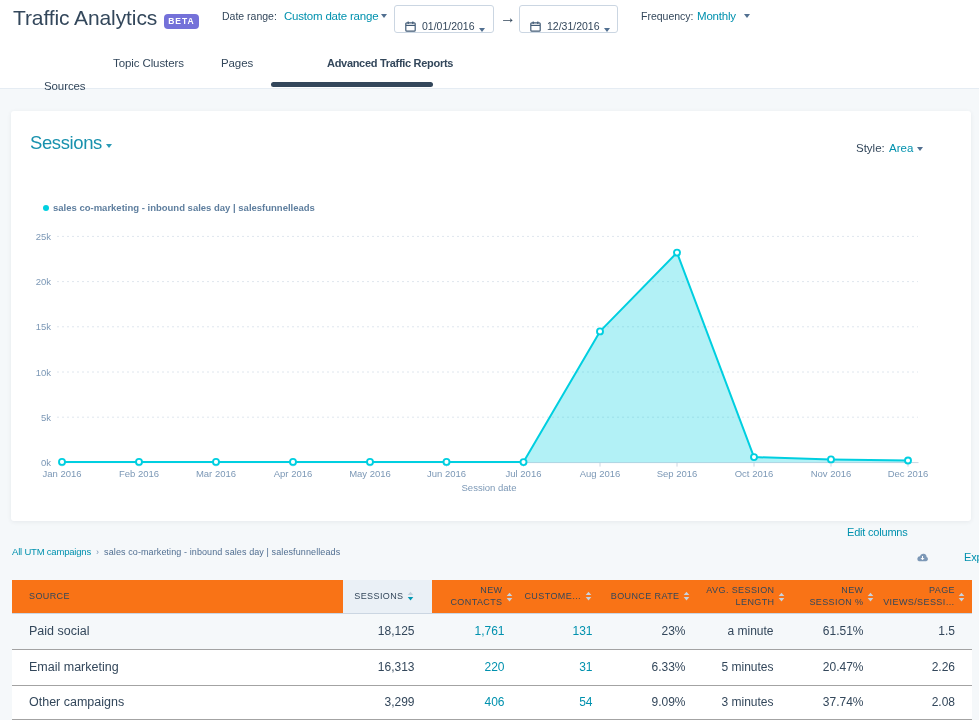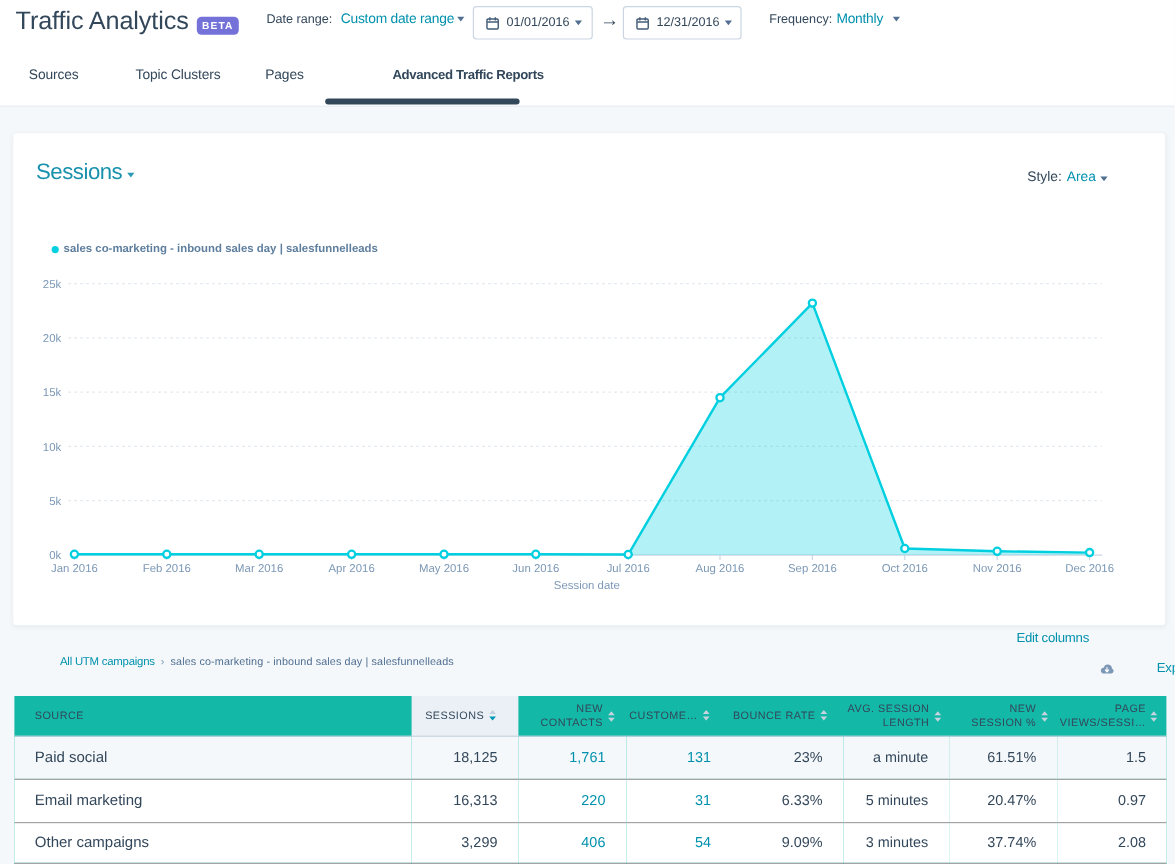--- a/index.html
+++ b/index.html
@@ -8,21 +8,21 @@
 .abs { position:absolute; }
 .caret { display:inline-block; width:0; height:0; border-left:3.5px solid transparent; border-right:3.5px solid transparent; border-top:4px solid #516f90; vertical-align:middle; }
 .caret.t { border-top-color:#2b9ab5; }
 
 
 #topbar { position:absolute; left:0; top:0; width:979px; height:89px; background:#fff; border-bottom:1px solid #e5ecf3; }
 #title { position:absolute; left:13px; top:6px; font-size:21px; color:#33475b; letter-spacing:-0.1px; }
 #beta { position:absolute; left:164px; top:14px; width:35px; height:15px; background:#7471d9; border-radius:4px; color:#fff; font-size:8.5px; font-weight:bold; letter-spacing:1px; text-align:center; line-height:15px; }
 .ctl-lbl { position:absolute; font-size:10.5px; color:#33475b; font-weight:500; letter-spacing:0; }
 .ctl-link { position:absolute; font-size:11.5px; color:#0091ae; letter-spacing:-0.2px; }
-.datebox { position:absolute; top:5px; height:28px; background:#fff; border:1px solid #cbd6e2; border-radius:3px; display:flex; align-items:center; font-size:10.5px; color:#33475b; }
+.datebox { position:absolute; top:5px; height:28px; background:#fff; border:1px solid #cbd6e2; border-radius:3px; display:flex; align-items:flex-end; font-size:10.5px; color:#33475b; }
 .datebox svg { margin:0 6px 0 10px; }
 .datebox .caret { margin-left:4px; }
 #arrow { position:absolute; left:500px; top:9px; font-size:16px; color:#33475b; }
 
 
 .tab { position:absolute; top:57px; font-size:11.5px; color:#33475b; letter-spacing:-0.1px; }
 .tab.active { font-weight:bold; font-size:11px; letter-spacing:-0.3px;margin-left:36px; }
 #tabline { position:absolute; left:271px; top:82px; width:162px; height:4.5px; background:#33475b; border-radius:2.5px; }
 
 
@@ -32,28 +32,28 @@
 #style-lbl { position:absolute; left:856px; top:142px; font-size:11.5px; color:#33475b; }
 #style-area { position:absolute; left:889px; top:142px; font-size:11.5px; color:#0091ae; font-weight:500; }
 #style-caret { position:absolute; left:916.5px; top:147px; }
 
 
 #legend-dot { position:absolute; left:43px; top:204.5px; width:6px; height:6px; border-radius:3px; background:#00d0e0; }
 #legend-txt { position:absolute; left:53px; top:202px; font-size:9.5px; font-weight:bold; color:#5e7e9e; }
 
 
 #crumb { position:absolute; left:12px; top:546px; font-size:9px; color:#506e91; letter-spacing:0.1px; }
-#crumb .bc-link { color:#0091ae; font-weight:500; font-size:9.5px; letter-spacing:-0.2px;margin-left:38px; }
+#crumb .bc-link { color:#0091ae; font-weight:500; font-size:9.5px; letter-spacing:-0.2px; }
 #crumb .sep { color:#7c98b6; margin:0 5px; font-size:9px; }
 #editcols { position:absolute; left:847px; top:526px; font-size:11px; color:#0091ae; font-weight:500; letter-spacing:-0.2px; }
 #exportlnk { position:absolute; left:931px; top:551px; font-size:11px; color:#0091ae; font-weight:500; letter-spacing:-0.2px;padding-left:33px; }
 #cloudicon { position:absolute; left:916px; top:553px; }
 
 
-#tbl { position:absolute; left:12px; top:580px; width:960px; border-collapse:collapse; table-layout:fixed; background:#14b8a6; }
+#tbl { position:absolute; left:12px; top:580px; width:960px; border-collapse:collapse; table-layout:fixed; background:#f97316; }
 #tbl th { height:33.5px; font-size:9px; font-weight:500; color:#33475b; letter-spacing:.4px; vertical-align:middle; text-align:right; padding:0 9px 0 0; line-height:11.5px; border-bottom:1px solid #cbd6e2; }
 #tbl th.src { text-align:left; padding-left:17px; }
 #tbl th.sorted { background:#eaf0f6; }
 #tbl td { height:35.5px; font-size:12px; color:#33475b; text-align:right; padding:0 17px 0 0; border-bottom:1px solid #a3a3a3; background:#fff; }
 #tbl td.src { text-align:left; padding-left:17px; font-size:12.5px; }
 #tbl tr.hl td { background:#f5f8fa; }
 #tbl td.tl { color:#0091ae; }
 #tbl tr:nth-child(3) td { height:36.25px; }
 #tbl th:nth-child(2) { padding-right:18px; }
 #tbl th:nth-child(3) { padding-right:9px; }
@@ -97,21 +97,21 @@
         <line x1="1" y1="4.4" x2="10" y2="4.4"></line>
       </g>
     </svg>
   <span>12/31/2016</span>
     <span class="caret"></span>
 </div>
 <div class="ctl-lbl" style="left:641px; top:10px;">Frequency:</div>
 <div class="ctl-link" style="left:697px; top:9.5px;">Monthly</div>
 <span class="caret abs" style="left:744px; top:14px;"></span>
 
-<div class="tab" style="left:24px;">Sources</div>
+<div class="tab" style="left:44px;margin-top:23px;">Sources</div>
 <div class="tab" style="left:113px;">Topic Clusters</div>
 <div class="tab" style="left:221px;">Pages</div>
 <div class="tab active" style="left:291px;">Advanced Traffic Reports</div>
 <div id="tabline"></div>
 
 <div id="card"></div>
 <div id="sess-title">Sessions</div>
 <span class="caret t abs" id="sess-caret"></span>
 <div id="style-lbl">Style:</div>
 <div id="style-area">Area</div>
@@ -266,21 +266,21 @@
         <td>1.5</td>
   </tr>
   <tr>
     <td class="src">Email marketing</td>
         <td>16,313</td>
         <td class="tl">220</td>
         <td class="tl">31</td>
     <td>6.33%</td>
         <td>5 minutes</td>
         <td>20.47%</td>
-        <td>0.97</td>
+        <td>2.26</td>
   </tr>
   <tr>
     <td class="src">Other campaigns</td>
         <td>3,299</td>
         <td class="tl">406</td>
         <td class="tl">54</td>
     <td>9.09%</td>
         <td>3 minutes</td>
         <td>37.74%</td>
         <td>2.08</td>

